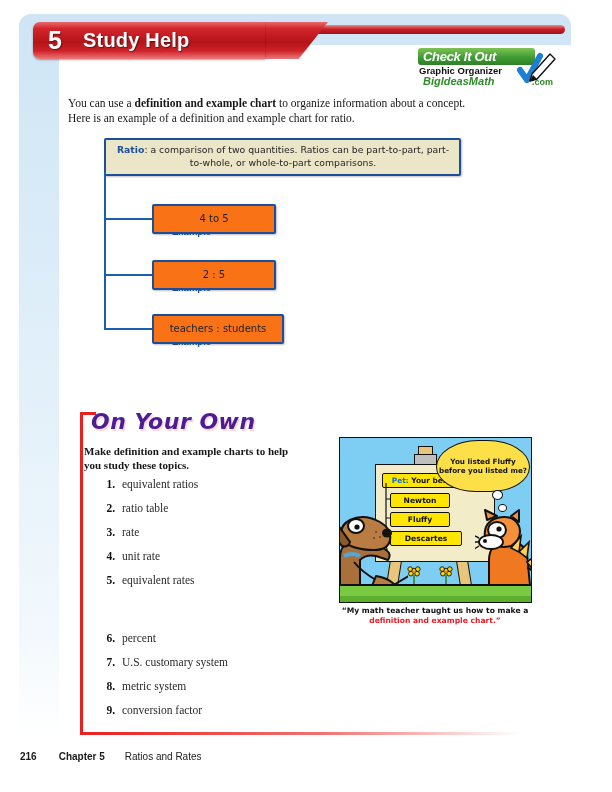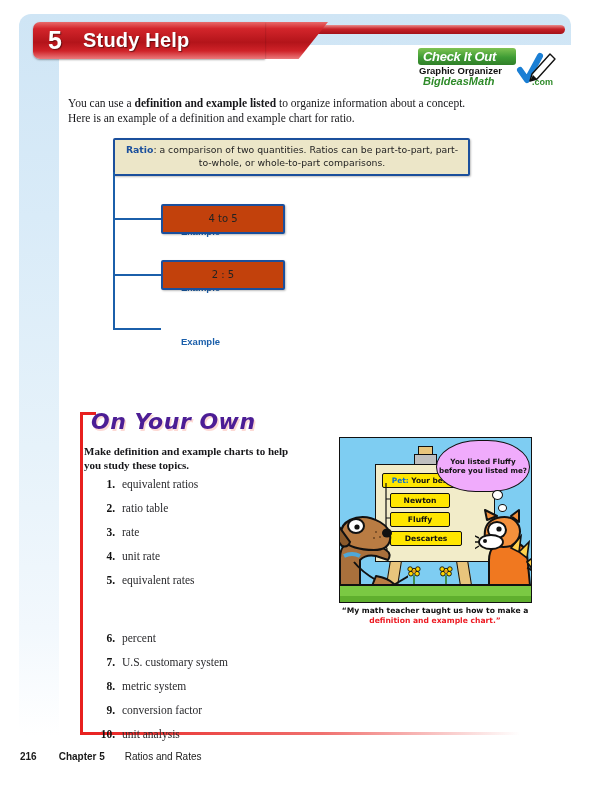--- a/index.html
+++ b/index.html
@@ -46,21 +46,21 @@
   }
   .banner-title{
     position:absolute;left:83px;top:29px;
     font-family:"Liberation Sans",sans-serif;font-weight:bold;font-size:20px;
     color:#ffffff;text-shadow:1px 1px 1px rgba(0,0,0,.45);letter-spacing:.2px;
   }
 
   
   .badge{position:absolute;left:418px;top:48px;width:142px;height:42px;}
   .badge-top{
-    position:absolute;left:0;top:0;width:98px;height:17px;
+    position:absolute;left:0;top:0;width:117px;height:17px;
     background:linear-gradient(180deg,#7ec352 0%,#3f9c35 55%,#2f7f28 100%);
     border-radius:3px;
   }
   .badge-top span{
     position:absolute;left:5px;top:1px;color:#fff;font-weight:bold;font-size:13px;
     font-family:"Liberation Sans",sans-serif;font-style:italic;letter-spacing:-.3px;
   }
   .badge-l2{
     position:absolute;left:1px;top:17px;font-size:9.5px;color:#111;
     font-family:"Liberation Sans",sans-serif;font-weight:bold;
@@ -76,38 +76,38 @@
   .badge-check{position:absolute;left:96px;top:4px;}
 
   
   .intro{
     position:absolute;left:68px;top:96px;width:450px;
     font-size:11.5px;line-height:15px;color:#17171a;
   }
   .intro b{font-weight:bold;}
 
   
-  .organizer{position:absolute;left:113px;top:138px;width:380px;height:215px;}
+  .organizer{position:absolute;left:104px;top:138px;width:380px;height:215px;}
   .def-box{
     position:absolute;left:0;top:0;width:353px;height:34px;
     background:#ece6c8;border:2px solid #1b4f9c;border-radius:2px;
     box-shadow:1px 1px 2px rgba(0,0,0,.25);
   }
   .def-text{
     position:absolute;left:7px;top:4px;width:340px;text-align:center;
     font-family:"DejaVu Sans",sans-serif;font-size:9.3px;line-height:12.5px;color:#232323;
   }
   .def-text .kw{color:#1b4f9c;font-weight:bold;}
   .ex-label{
     position:absolute;font-family:"Liberation Sans",sans-serif;font-weight:bold;
     font-size:9.5px;color:#1b5faa;margin-top:36px;
   }
   .ex-box{
     position:absolute;width:120px;height:26px;
-    background:#c2410c;border:2px solid #1b4f9c;border-radius:2px;
+    background:#f97316;border:2px solid #1b4f9c;border-radius:2px;
     box-shadow:1px 1px 2px rgba(0,0,0,.25);
   }
   .ex-box span{
     display:block;text-align:center;line-height:26px;
     font-family:"DejaVu Sans",sans-serif;font-size:10px;color:#232323;
   }
   .connector{position:absolute;background:#1b5faa;}
 
   
   .oyo-bracket-v{position:absolute;left:80px;top:412px;width:2.5px;height:322px;background:#e8201f;}
@@ -148,21 +148,21 @@
   }
   .ybox{
     position:absolute;background:#ffe600;border:1.5px solid #111;border-radius:2px;
     font-family:"DejaVu Sans",sans-serif;font-weight:bold;color:#111;
     display:flex;align-items:center;justify-content:center;
   }
   .ybox.head{color:#111;}
   .ybox.head .blue{color:#0a6fd0;}
   .bubble{
     position:absolute;left:96px;top:2px;width:92px;height:50px;
-    background:#f0abfc;border:1.5px solid #111;border-radius:45% 45% 42% 42%/52% 52% 48% 48%;
+    background:#fde047;border:1.5px solid #111;border-radius:45% 45% 42% 42%/52% 52% 48% 48%;
     display:flex;align-items:center;justify-content:flex-start;text-align:center;
   }
   .bubble span{
     font-family:"DejaVu Sans",sans-serif;font-size:7.2px;line-height:9px;color:#111;font-weight:bold;
   }
   .puff{position:absolute;background:#fff;border:1.4px solid #111;border-radius:50%;}
   .dog{position:absolute;left:-4px;top:64px;width:72px;height:96px;}
   .cat{position:absolute;right:-6px;top:70px;width:62px;height:90px;}
   .flower{position:absolute;bottom:16px;}
 
@@ -201,21 +201,21 @@
     <div class="badge-l3">BigIdeasMath</div>
     <div class="badge-com">.com</div>
     <svg class="badge-check" width="44" height="34" viewBox="0 0 44 34">
       <path d="M6 18 L13 28 L26 4" fill="none" stroke="#1b7fd4" stroke-width="6" stroke-linecap="round" stroke-linejoin="round"></path>
       <path d="M18 22 L36 2 L41 7 L23 27 L16 29 Z" fill="#ffffff" stroke="#111" stroke-width="1.4" stroke-linejoin="round"></path>
       <path d="M16 29 L23 27 L19 23 Z" fill="#111"></path>
     </svg>
   </div>
 
   <div class="intro">
-    <span>You can use a </span><b>definition and example listed</b><span> to organize information about a concept.</span><br>
+    <span>You can use a </span><b>definition and example chart</b><span> to organize information about a concept.</span><br>
     <span>Here is an example of a definition and example chart for ratio.</span>
   </div>
 
   <div class="organizer">
     <div class="def-box">
       <div class="def-text"><span class="kw">Ratio</span><span>: a comparison of two quantities. Ratios can be part-to-part, part-to-whole, or whole-to-part comparisons.</span></div>
     </div>
 
     <div class="connector" style="left:0px;top:34px;width:2px;height:158px;"></div>
     <div class="connector" style="left:0px;top:80px;width:48px;height:2px;"></div>
@@ -226,20 +226,23 @@
     <div class="ex-box" style="left:48px;top:66px;">
       <span>4 to 5</span>
     </div>
 
     <div class="ex-label" style="left:68px;top:108px;">Example</div>
     <div class="ex-box" style="left:48px;top:122px;">
       <span>2 : 5</span>
     </div>
 
     <div class="ex-label" style="left:68px;top:162px;">Example</div>
+    <div class="ex-box" style="left:48px;top:176px;width:128px;">
+      <span>teachers : students</span>
+    </div>
   </div>
 
   <div class="oyo-bracket-t"></div>
   <div class="oyo-bracket-v"></div>
   <div class="oyo-bracket-b"></div>
   <div class="oyo-title">On Your Own</div>
 
   <div class="oyo-lead lead1">Make definition and example charts to help you study these topics.</div>
   <div class="oyo-list list1">
     <div class="li">
@@ -273,24 +276,20 @@
         <span class="num">7.</span>
         <span class="txt">U.S. customary system</span>
       </div>
     <div class="li">
         <span class="num">8.</span>
         <span class="txt">metric system</span>
       </div>
     <div class="li">
         <span class="num">9.</span>
         <span class="txt">conversion factor</span>
-      </div>
-    <div class="li">
-        <span class="num">10.</span>
-        <span class="txt">unit analysis</span>
       </div>
   </div>
 
   <div class="cartoon">
     <div class="sky"></div>
 
     <div class="easel-leg" style="left:78px;top:8px;width:13px;height:22px;"></div>
     <div class="easel-leg" style="left:74px;top:16px;width:21px;height:9px;background:#bfbfbf;"></div>
     <div class="easel-leg" style="left:48px;top:118px;width:10px;height:32px;transform:rotate(9deg);"></div>
     <div class="easel-leg" style="left:118px;top:118px;width:10px;height:32px;transform:rotate(-9deg);"></div>

